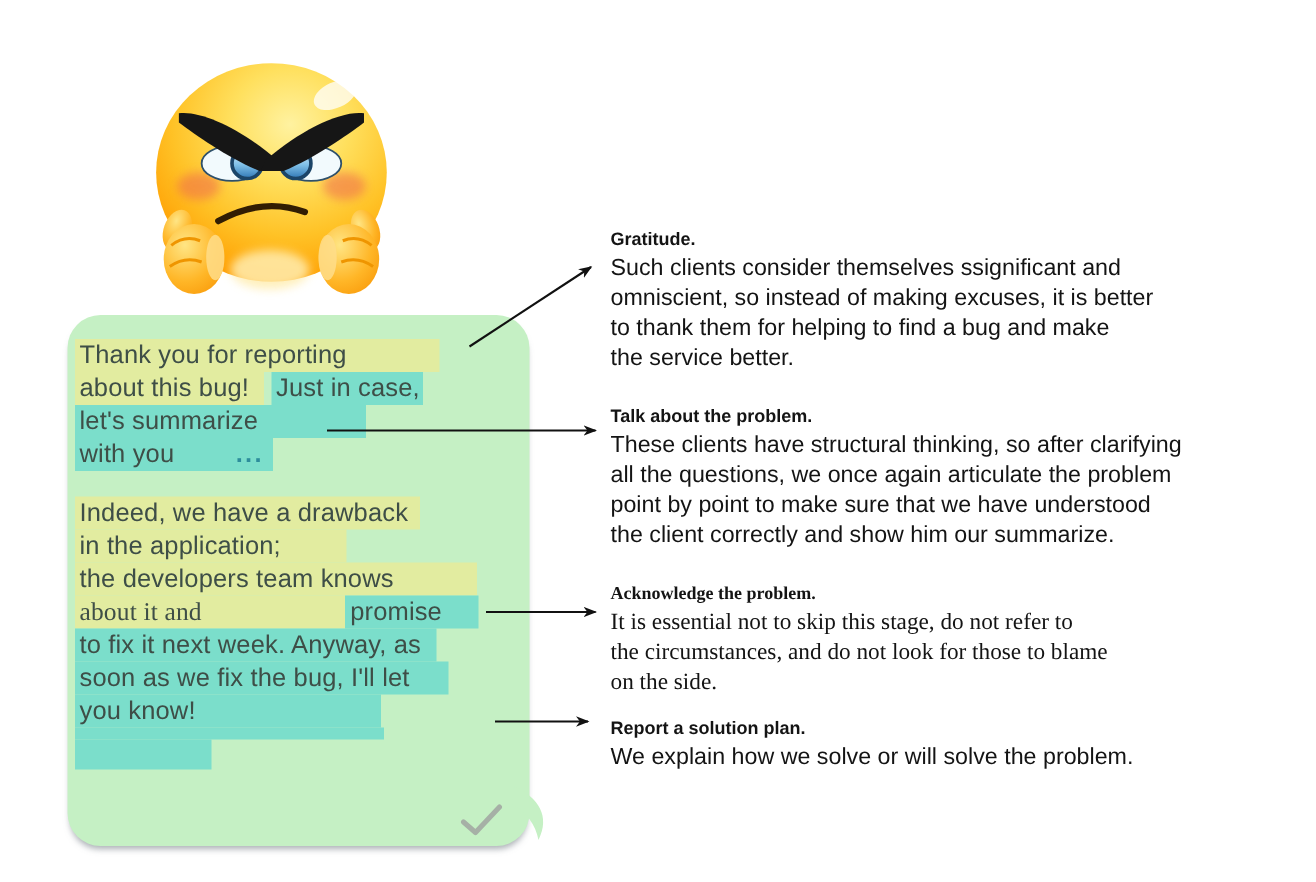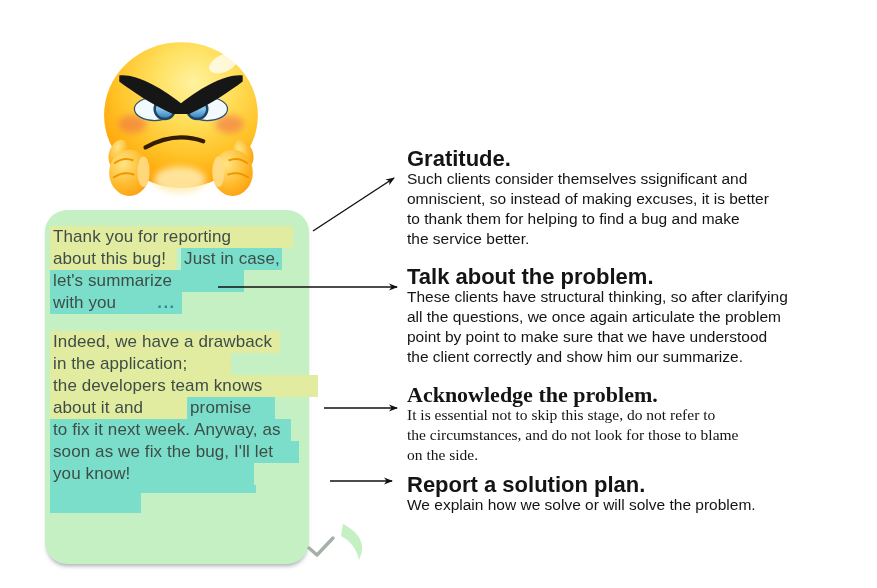--- a/index.html
+++ b/index.html
@@ -9,21 +9,21 @@
   .canvas {
     position:relative; width:877px; height:588px;
     background:#fff; overflow:hidden;
   }
 
   
   .emoji { position:absolute; left:98px; top:30px; width:172px; height:172px; }
 
   
   .bubble {
-    position:absolute; left:45px; top:210px; width:264px; height:354px;
+    position:absolute; left:45px; top:210px; width:308px; height:354px;
     background:var(--bubble,#c5f0c4); border-radius:22px;
     box-shadow:0 4px 4px -2px rgba(100,110,118,.55);
   }
   .bubble-tail { position:absolute; left:296px; top:312px; width:30px; height:40px; }
   .bubble-tail path { fill:var(--bubble,#c5f0c4); }
   .check { position:absolute; left:262px; top:326px; width:28px; height:22px; }
   .check polyline { fill:none; stroke:var(--check,#a6b0a6); stroke-width:3.4; stroke-linecap:round; stroke-linejoin:round; }
 
   .lines {
     position:absolute; left:5px; top:16px;
@@ -37,21 +37,21 @@
   .spacer { height:17px; }
 
   
   .arrows { position:absolute; left:0; top:0; width:877px; height:588px; pointer-events:none; }
   .arrows line { stroke:var(--arrow,#111); stroke-width:1.4; }
 
   
   .annotations { position:absolute; left:407px; top:149px; width:470px; color:var(--atext,#141414); }
   .ann { margin-bottom:18px; }
   .ann:nth-child(3) { margin-bottom:10px;font-family:Liberation Serif, serif; }
-  .ann-title { font-size:22px; font-weight:bold; line-height:20px; }
+  .ann-title { font-size:12px; font-weight:bold; line-height:20px; }
   .ann-body  { font-size:15.5px; line-height:20px; white-space:pre-line; }
 </style>
 </head>
 <body>
 
 <div class="canvas">
 
   <svg class="emoji" viewBox="0 0 170 170" aria-hidden="true">
     <defs>
       <radialGradient id="faceG" cx="58%" cy="28%" r="85%">
@@ -120,21 +120,21 @@
     </svg>
     <div class="lines">
         <div class="bubble-line"><span class="seg hl-y" style="padding-right: 62px;">Thank you for reporting</span></div>
         <div class="bubble-line"><span class="seg hl-y" style="padding-right: 10px;">about this bug!</span><span class="seg hl-t" style="padding-right: 2px; margin-left: 5px;">Just in case,</span></div>
         <div class="bubble-line"><span class="seg hl-t" style="padding-right: 72px;">let's summarize</span></div>
         <div class="bubble-line"><span class="seg hl-t" style="padding-right: 38px;">with you</span><span class="seg hl-t dots" style="padding-right: 6px;">...</span></div>
         <div class="spacer" style="height: 17px;"></div>
         <div class="bubble-line"><span class="seg hl-y" style="padding-right: 8px;">Indeed, we have a drawback</span></div>
         <div class="bubble-line"><span class="seg hl-y" style="padding-right: 44px;">in the application;</span></div>
         <div class="bubble-line"><span class="seg hl-y" style="padding-right: 56px;">the developers team knows</span></div>
-        <div class="bubble-line"><span class="seg hl-y" style="padding-right: 44px;">about it and</span><span class="seg hl-t" style="padding-right: 24px; text-align: right;">promise</span></div>
+        <div class="bubble-line"><span class="seg hl-y" style="padding-right: 96px; font-family: Liberation Serif, serif;">about it and</span><span class="seg hl-t" style="padding-right: 24px; text-align: right;">promise</span></div>
         <div class="bubble-line"><span class="seg hl-t" style="padding-right: 10px;">to fix it next week. Anyway, as</span></div>
         <div class="bubble-line"><span class="seg hl-t" style="padding-right: 26px;">soon as we fix the bug, I'll let</span></div>
         <div class="bubble-line"><span class="seg hl-t" style="padding-right: 124px;">you know!</span></div>
         <div class="bubble-line" style="height: 8px;"><span class="seg hl-t" style="width: 206px; height: 8px;"></span></div>
         <div class="bubble-line" style="height: 20px;"><span class="seg hl-t" style="width: 91px; height: 20px;"></span></div>
       </div>
     <svg class="check" viewBox="0 0 28 22" aria-hidden="true">
       <polyline points="2,12 10,19 26,2"></polyline>
     </svg>
   </div>

